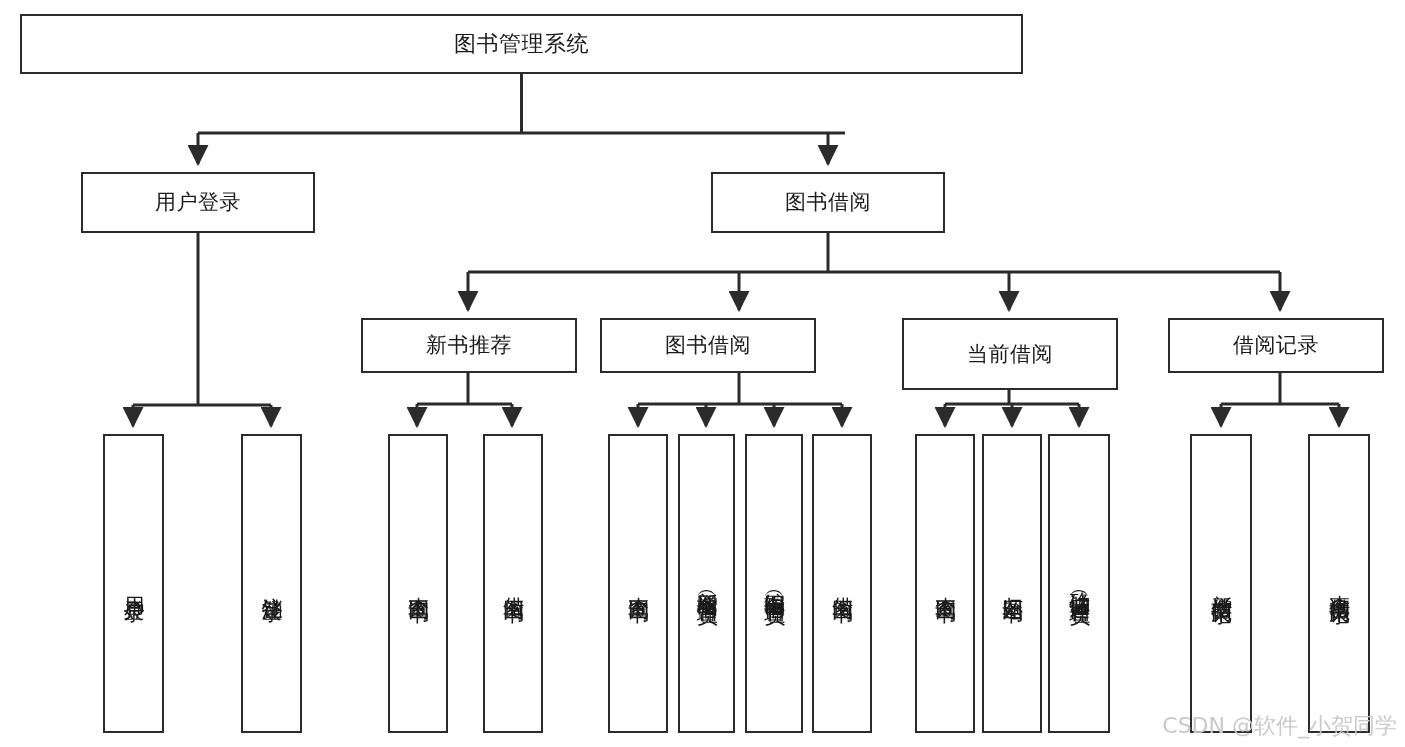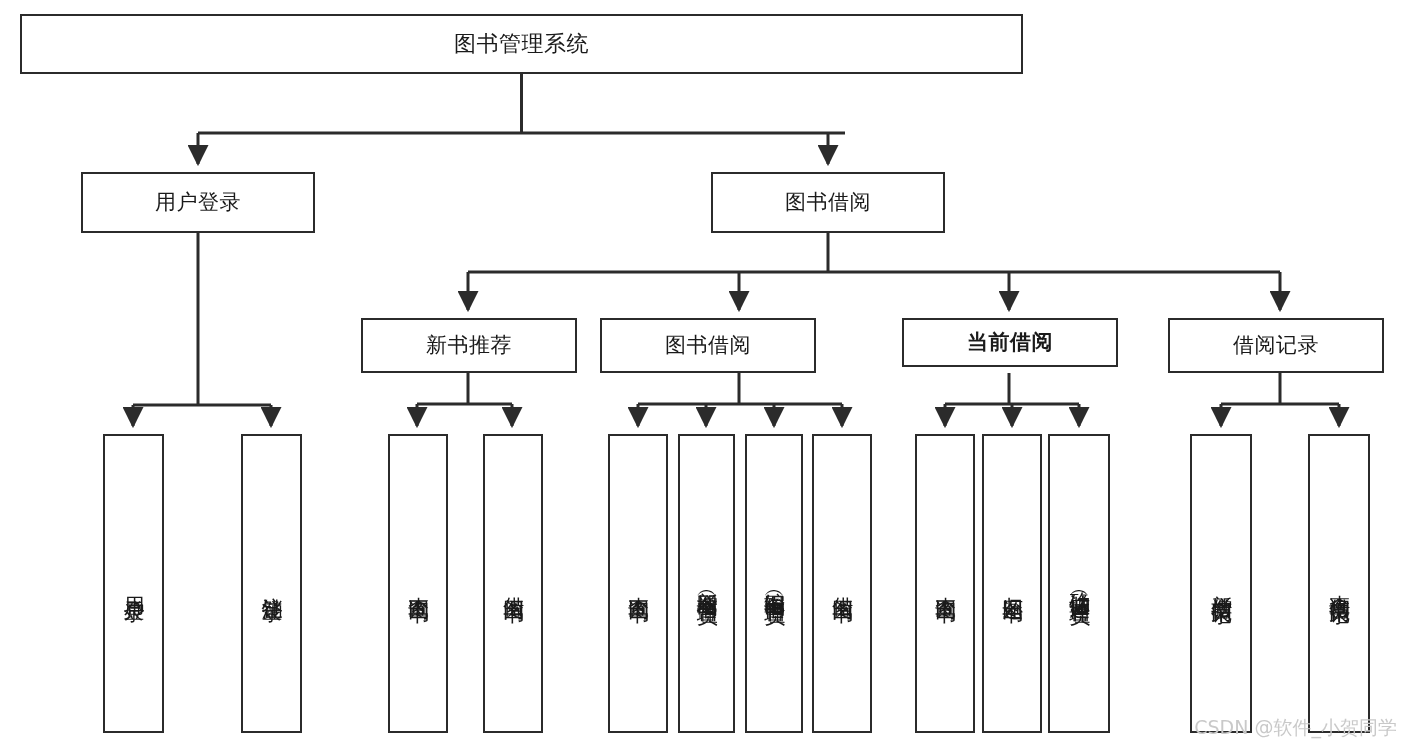--- a/index.html
+++ b/index.html
@@ -60,21 +60,21 @@
     text-orientation: upright;
     font-size: 21px;
     line-height: 1.12;
     letter-spacing: 2px;
     max-height: 270px;
   }
   .watermark {
     position: absolute;
     right: 8px;
     bottom: 6px;
-    font-size: 19px;
+    font-size: 22px;
     color: #c9c9c9;
     white-space: nowrap;
     font-family: "DejaVu Sans", "Liberation Sans", sans-serif;
   }
 </style>
 </head>
 <body>
 
 <div id="canvas">
 
@@ -139,21 +139,21 @@
   <div class="node horiz" style="left: 711px; top: 172px; width: 234px; height: 61px;">
     <span class="label">图书借阅</span>
   </div>
 
   <div class="node horiz" style="left: 361px; top: 318px; width: 216px; height: 55px;">
     <span class="label">新书推荐</span>
   </div>
   <div class="node horiz" style="left: 600px; top: 318px; width: 216px; height: 55px; font-family: Liberation Serif, serif;">
     <span class="label">图书借阅</span>
   </div>
-  <div class="node horiz" style="left: 902px; top: 318px; width: 216px; height: 49px; font-weight: bold;">
+  <div class="node horiz" style="left: 902px; top: 318px; width: 216px; height: 72px;">
     <span class="label">当前借阅</span>
   </div>
   <div class="node horiz" style="left: 1168px; top: 318px; width: 216px; height: 55px;">
     <span class="label">借阅记录</span>
   </div>
 
   <div class="node vert" style="left: 103px; top: 434px; width: 61px; height: 299px;">
     <span class="label">用户登录</span>
   </div>
   <div class="node vert" style="left: 241px; top: 434px; width: 61px; height: 299px;">

